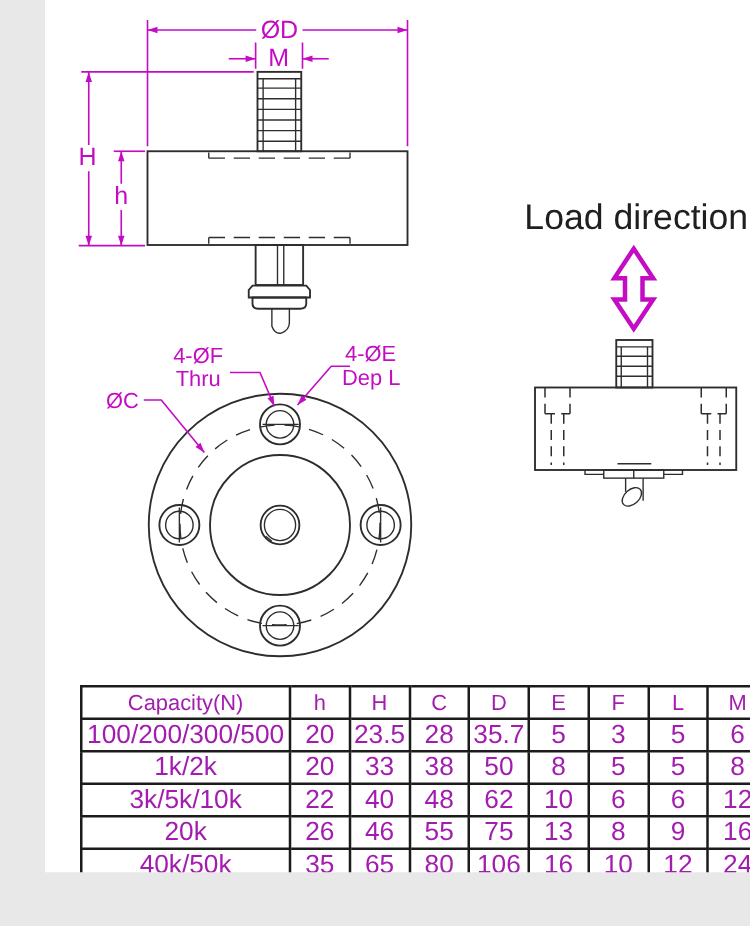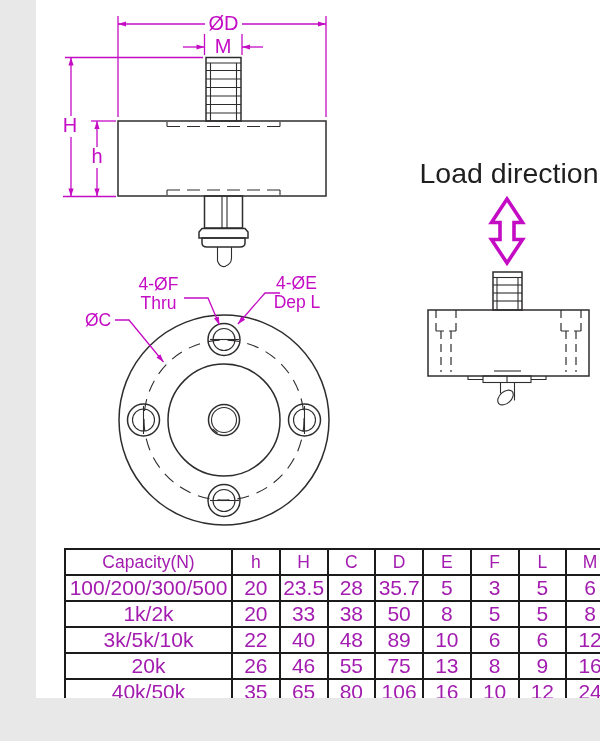--- a/index.html
+++ b/index.html
@@ -249,21 +249,21 @@
             <td>8</td>
             <td>5</td>
             <td>5</td>
             <td>8</td>
           </tr>
           <tr>
             <td>3k/5k/10k</td>
             <td>22</td>
             <td>40</td>
             <td>48</td>
-            <td>89</td>
+            <td>62</td>
             <td>10</td>
             <td>6</td>
             <td>6</td>
             <td>12</td>
           </tr>
           <tr>
             <td>20k</td>
             <td>26</td>
             <td>46</td>
             <td>55</td>

